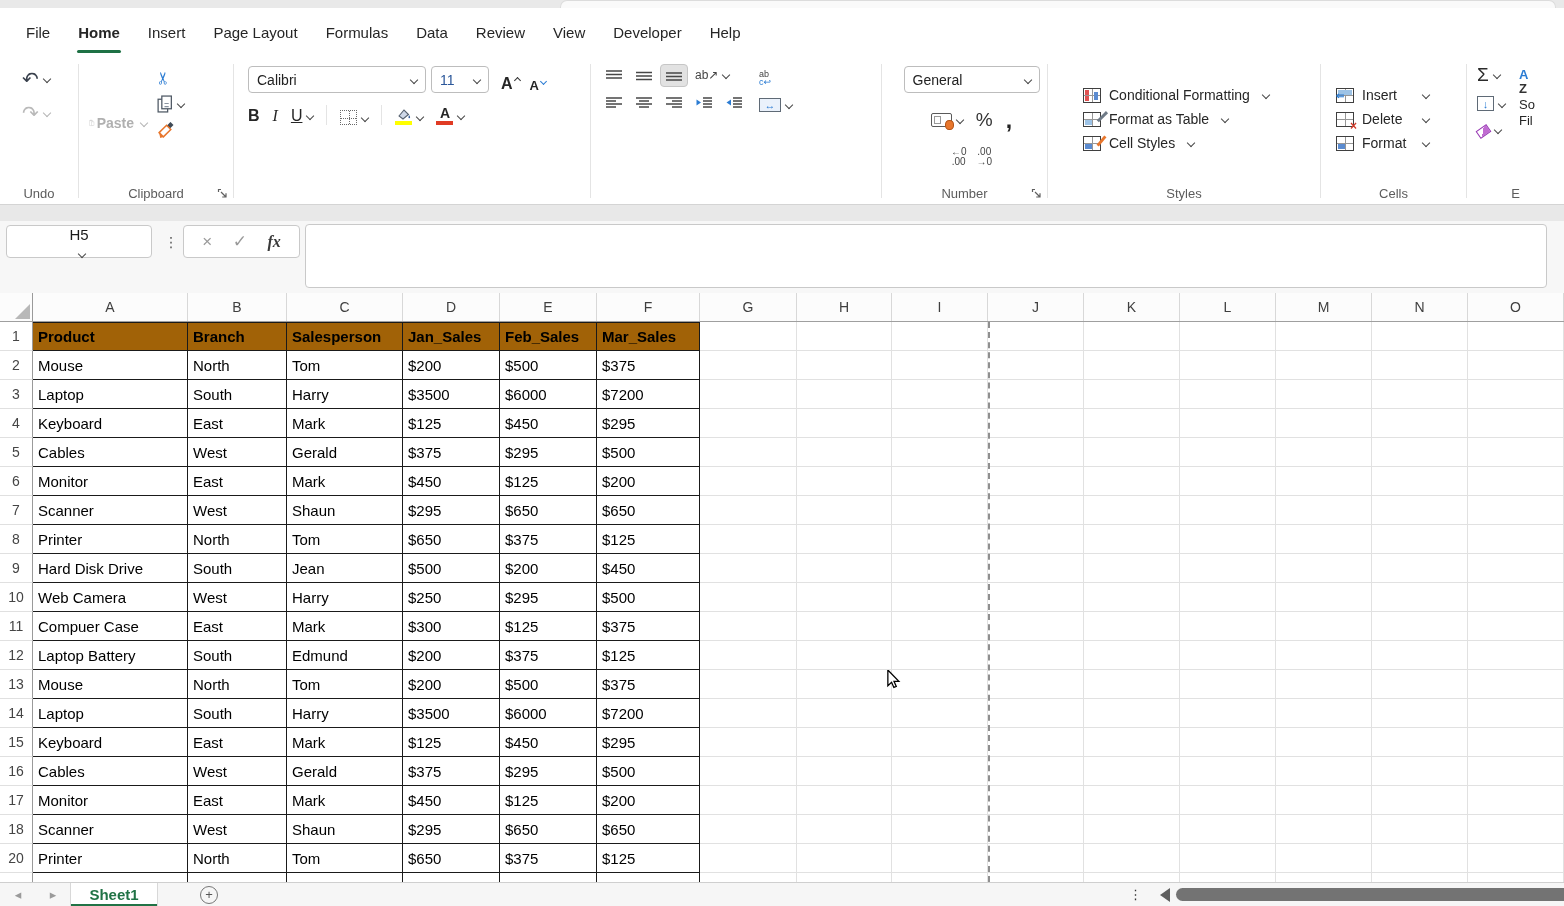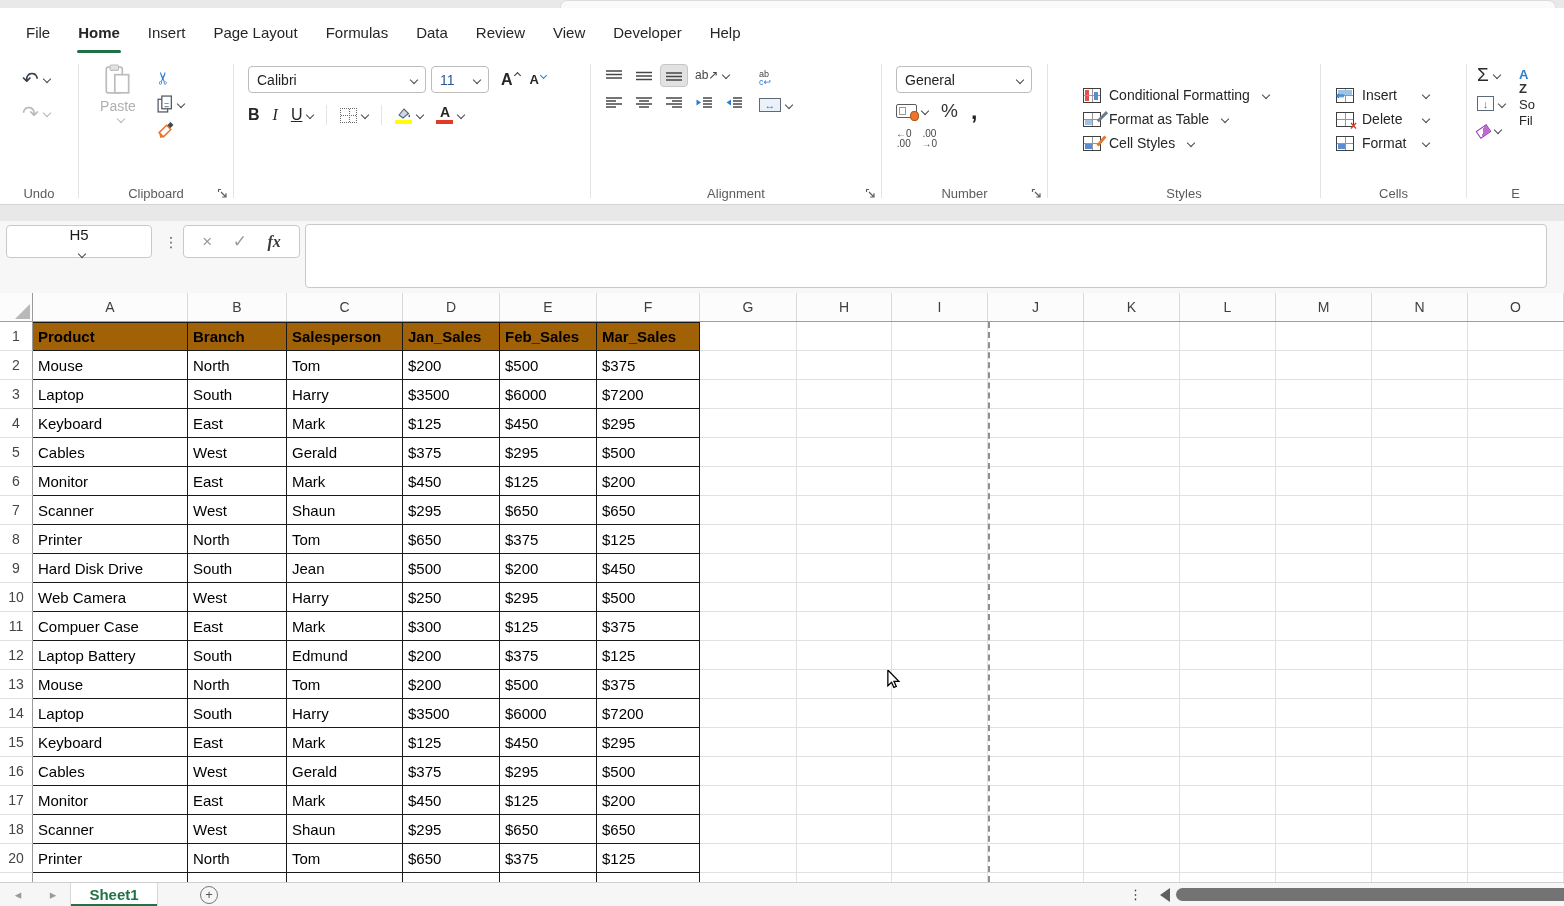--- a/index.html
+++ b/index.html
@@ -38,29 +38,29 @@
 
   
   .g-undo { width:78px; }
   .g-undo .gc { flex-direction:column; align-items:flex-start; padding:14px 0 0 22px; gap:16px; }
   .uglyph { font-size:20px; color:#39414d; line-height:18px; }
   .uglyph.dis { color:#b9b9b9; }
 
   
   .g-clip { width:154px; }
   .g-clip .gc { padding:8px 4px 0 10px; gap:10px; }
-  .paste-btn { display:flex; flex-direction:column; align-items:center; gap:2px; width:58px; }
+  .paste-btn { display:flex; flex-direction:row; align-items:center; gap:2px; width:58px;font-weight:bold; }
   .paste-lbl { font-size:14px; color:#b0b0b0; }
   .clip-col { display:flex; flex-direction:column; gap:9px; padding-top:6px; }
   .cut-glyph { display:inline-block; transform:rotate(-90deg); color:#2b7cd3; font-size:17px; line-height:16px; }
 
   
   .g-font { width:356px; }
   .g-font .gc { flex-direction:column; justify-content:flex-start; padding:10px 0 0 14px; gap:12px; }
-  .frow { display:flex; align-items:center; }
+  .frow { display:flex; align-items:flex-end; }
   .combo { height:27px; border:1px solid #bdbdbd; border-radius:4px; background:#fff;
     display:flex; align-items:center; justify-content:space-between; padding:0 8px;
     font-size:14px; color:#222; }
   .combo.fname { width:178px; }
   .combo.fsize { width:58px; margin-left:5px; color:#2b579a; }
   .bigA { font-size:16px; font-weight:bold; color:#262626; position:relative; }
   .mini-caret { display:inline-block; width:5px; height:5px; border-right:1.3px solid #333;
     border-bottom:1.3px solid #333; }
   .mini-caret.up { transform:rotate(-135deg); margin:0 0 8px 2px; }
   .mini-caret.down { transform:rotate(45deg); border-color:#2b7cd3; margin:0 0 8px 2px; }
@@ -85,21 +85,21 @@
   .al-ic.selected { background:#e2e2e2; border:1px solid #c6c6c6; border-radius:4px; padding:4px; margin:-5px; }
   .al-right { display:flex; flex-direction:column; gap:12px; padding-top:2px; }
   .wrap-ic { font-size:9px; line-height:8px; color:#444; text-align:left; }
   .wrap-ic .w2 { color:#2b7cd3; }
   .merge-box { width:22px; height:14px; border:1.2px solid #5f6a76; display:flex; align-items:center;
     justify-content:center; font-size:11px; color:#2b7cd3; background:#eaf1fb; }
   .ori-glyph { font-size:12px; color:#444; }
 
   
   .g-num { width:165px; }
-  .g-num .gc { flex-direction:column; padding:10px 0 0 14px; gap:7px; align-items:flex-start; }
+  .g-num .gc { flex-direction:column; padding:10px 0 0 14px; gap:16px; align-items:center; }
   .combo.nfmt { width:136px; }
   .num-row { display:flex; align-items:center; gap:13px; }
   .acct-ic { width:21px; height:14px; border:1.3px solid #5a5a5a; border-radius:2px; position:relative; background:#fff; }
   .acct-ic::before { content:""; position:absolute; left:2px; top:2px; bottom:2px; width:5px; border:1px solid #9a9a9a; }
   .acct-coin { position:absolute; right:-3px; bottom:-4px; width:9px; height:10px; background:#e8762c;
     border:1px solid #b35417; border-radius:45%; }
   .pct { font-size:19px; color:#333; }
   .cma { font-size:23px; font-weight:bold; color:#222; line-height:14px; }
   .decs { display:flex; gap:10px; }
   .dec-ic { font-size:10px; line-height:10px; color:#444; text-align:center; }
@@ -400,27 +400,20 @@
             <span>ab</span><br>
             <span class="w2">c↩</span>
           </span>
         </div>
         <div class="ibtn">
           <span class="merge-box">↔</span>
           <span class="chev"></span>
         </div>
       </div>
     </div>
-    <div class="glabel">
-      <span>Alignment</span>
-      <svg class="dlg" width="11" height="11" viewBox="0 0 11 11">
-        <path d="M4 1.5 H1.5 V4" fill="none" stroke="#5f5f5f" stroke-width="1.2"></path>
-        <path d="M4 4 L9 9 M9 5.2 V9 H5.2" fill="none" stroke="#5f5f5f" stroke-width="1.2"></path>
-      </svg>
-    </div>
   </div>
 
   <div class="vsep"></div>
 
   <div class="rgroup g-num">
     <div class="gc">
       <div class="combo nfmt">
         <span>General</span>
         <span class="chev"></span>
       </div>

